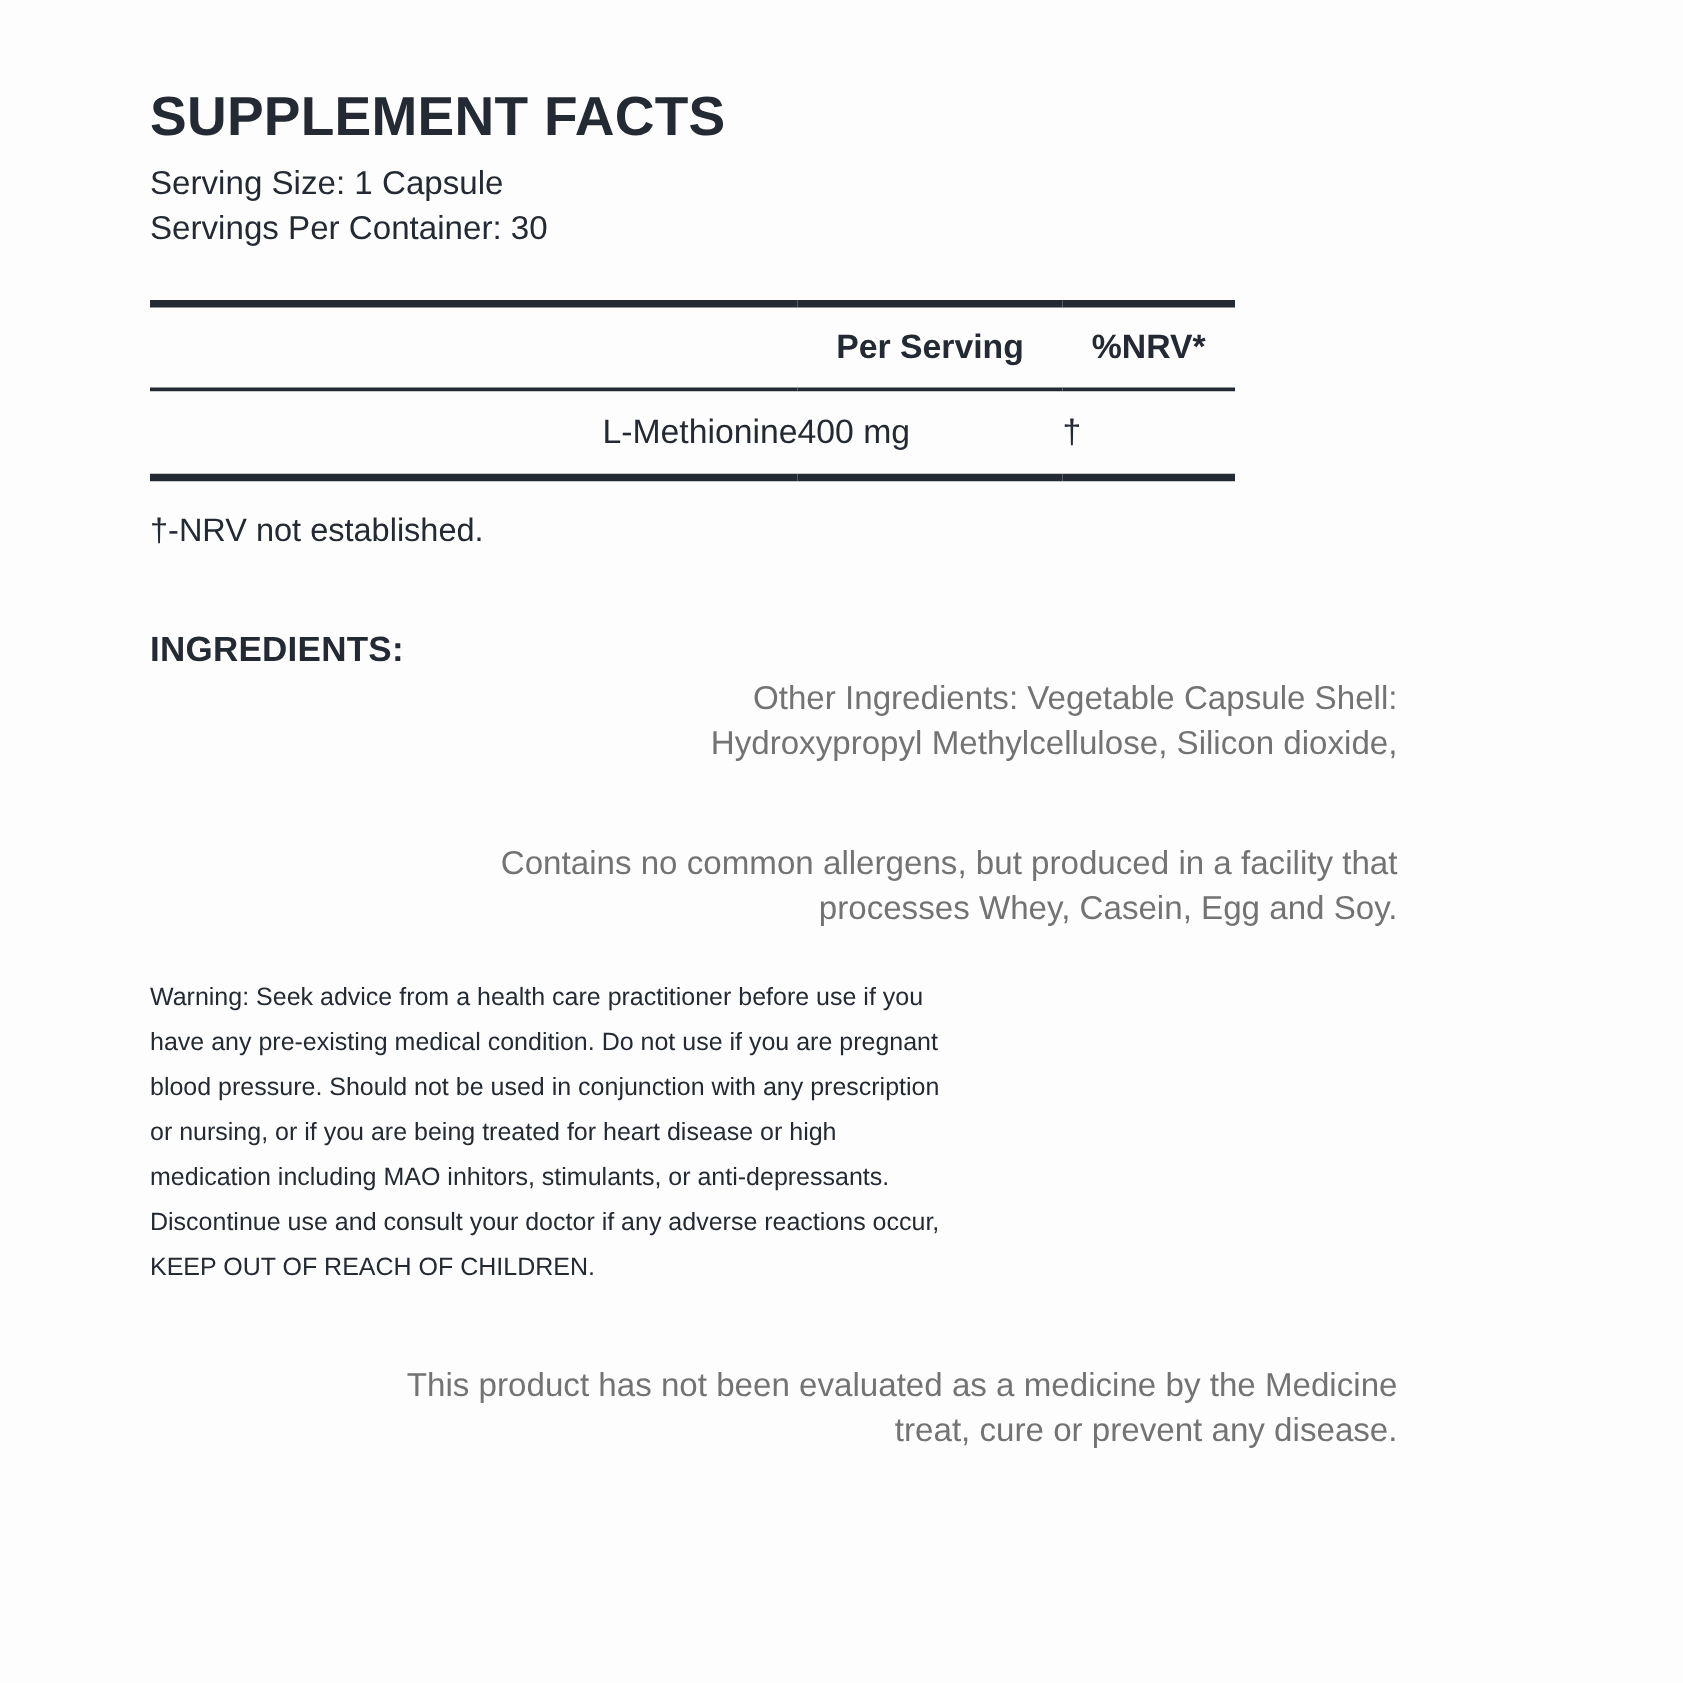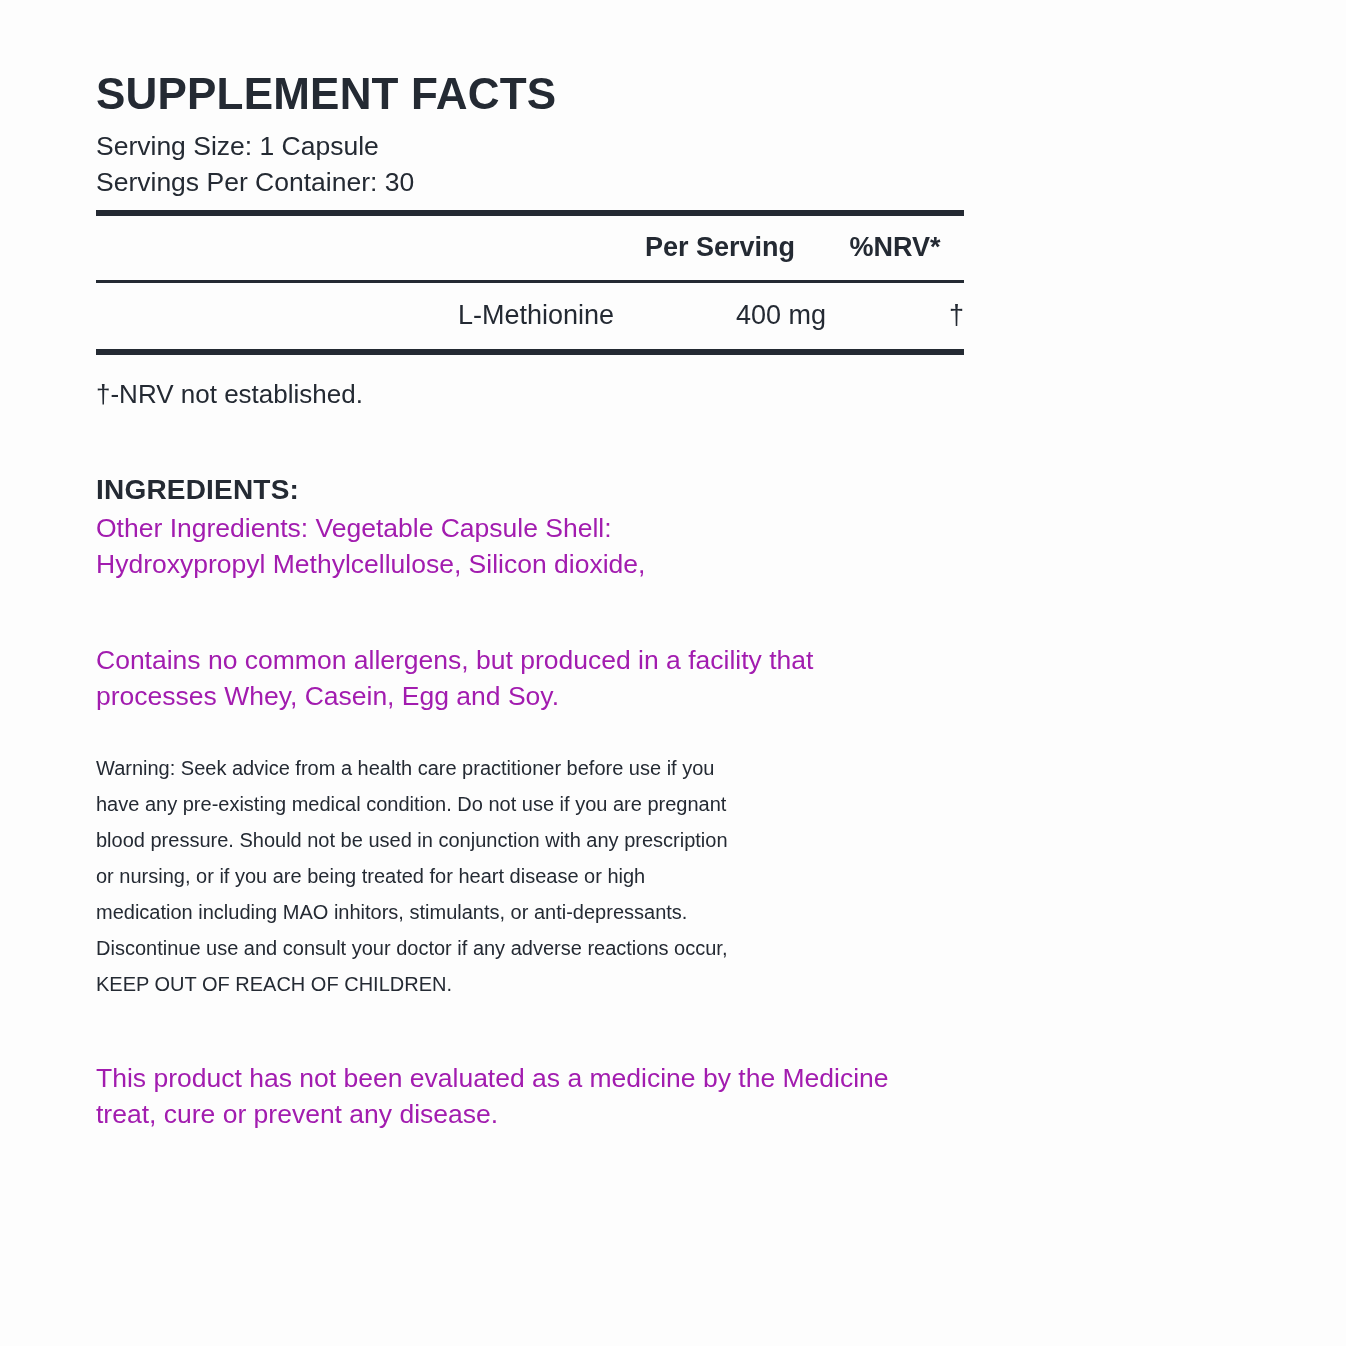--- a/index.html
+++ b/index.html
@@ -14,21 +14,21 @@
     color: #242a33;
     -webkit-font-smoothing: antialiased;
     overflow: hidden;
   }
 
   .label-sheet {
     position: relative;
     width: 1346px;
     height: 1346px;
     box-sizing: border-box;
-    padding: 70px 228px 0 96px;
+    padding: 70px 228px 0 120px;
   }
 
   
   .panel-title {
     font-size: 44px;
     font-weight: bold;
     letter-spacing: 0.2px;
     line-height: 1.08;
     margin: 0 0 10px 0;
     color: #242a33;
@@ -36,21 +36,21 @@
   .serving-line {
     font-size: 26.5px;
     line-height: 36px;
     color: #242a33;
     white-space: nowrap;
   }
 
   
   .facts-table {
     width: 868px;
-    margin-top: 10px;
+    margin-top: 40px;
     border-collapse: collapse;
     table-layout: fixed;
   }
   .facts-table th,
   .facts-table td {
     padding: 0;
     color: #242a33;
   }
   .col-name   { width: 518px; }
   .col-amount { width: 212px; }
@@ -80,21 +80,21 @@
     font-weight: bold;
     text-align: center;
     height: 64px;
     vertical-align: middle;
   }
   .facts-head th.col-name { text-align: left; }
 
   .facts-row td {
     font-size: 27px;
     font-weight: normal;
-    text-align: right;
+    text-align: left;
     height: 66px;
     vertical-align: middle;
   }
   .facts-row td.nutrient-name {
     text-align: right;
   }
   .dagger-cell {
     font-size: 27px;
   }
 
@@ -117,21 +117,22 @@
     font-size: 28px;
     font-weight: bold;
     letter-spacing: 0.2px;
     line-height: 36px;
     margin-bottom: 2px;
     color: #242a33;
   }
   .section-body {
     font-size: 26.5px;
     line-height: 36px;
-    color: #a21caf;
+    color: #737373;
+    text-align: right;
   }
   .section-body .line { white-space: nowrap; }
 
   .warning-block {
     margin-top: 36px;
     font-size: 20px;
     line-height: 36px;
     color: #242a33;
   }
   .warning-block .line { white-space: nowrap; }

